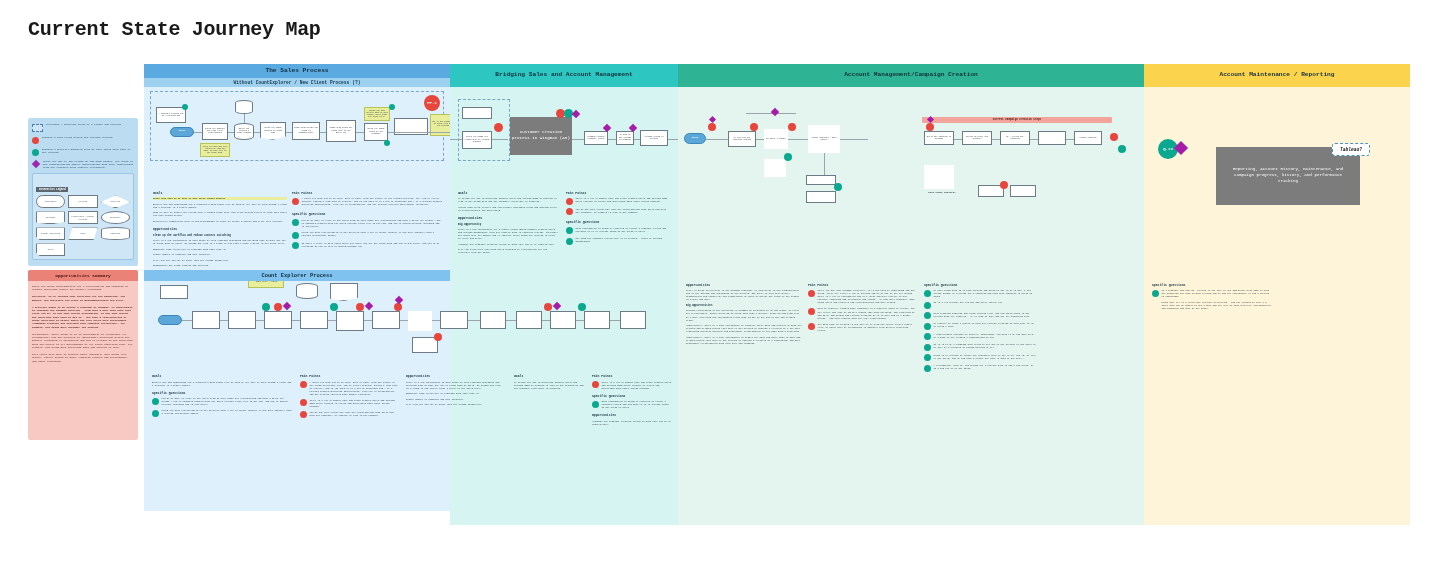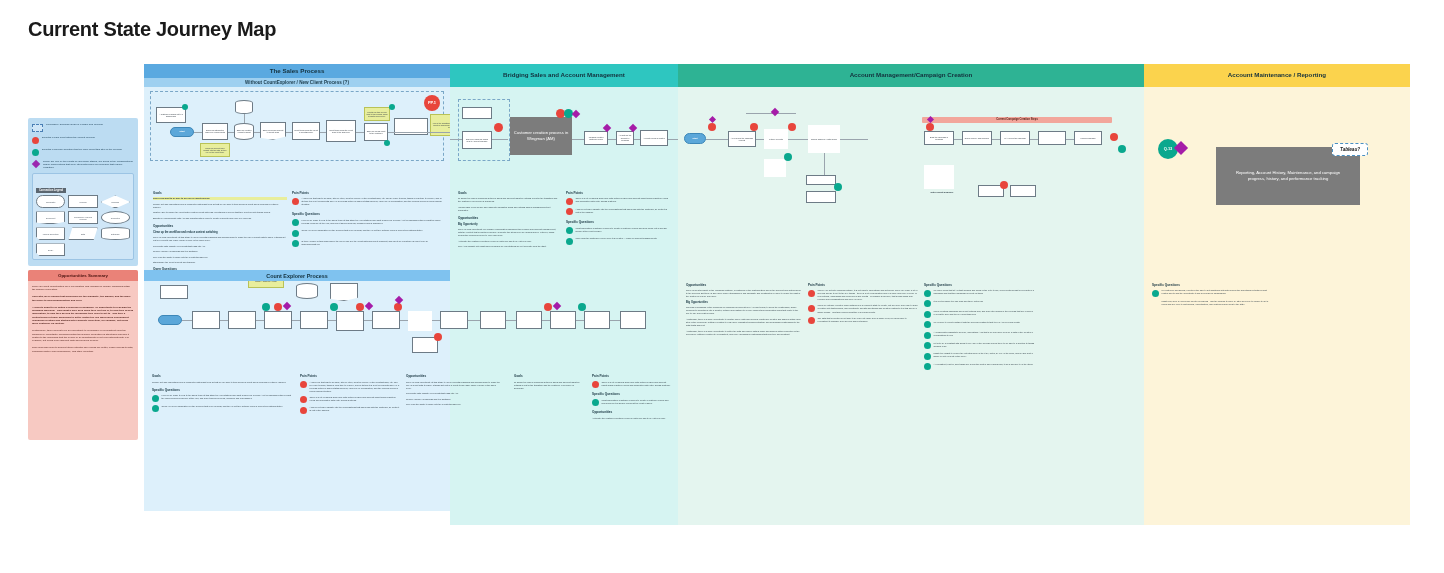--- a/index.html
+++ b/index.html
@@ -1,19 +1,19 @@
 <!DOCTYPE html>
 <html><head>
 <meta charset="utf-8">
 <style>
   * { box-sizing: border-box; margin:0; padding:0; }
   html,body { width:1444px; height:573px; overflow:hidden; background:#ffffff;
     font-family:"Liberation Sans", sans-serif; }
 
-  #board { position:relative; width:1444px; height:491px; }
+  #board { position:relative; width:1444px; height:491px;font-family:Liberation Mono, monospace; }
 
   
   .page-title{ position:absolute; left:28px; top:18px; font-size:20px; font-weight:bold;
     color:#1a1a1a; letter-spacing:-0.3px; }
 
   
   .col{ position:absolute; top:64px; }
   .col-hdr{ width:100%; text-align:center; font-size:6.2px; font-weight:bold;
     color:#13303c; padding:4px 2px 3px; line-height:1.1; }
   .col-sub{ width:100%; text-align:center; font-size:4.6px; font-weight:bold;

